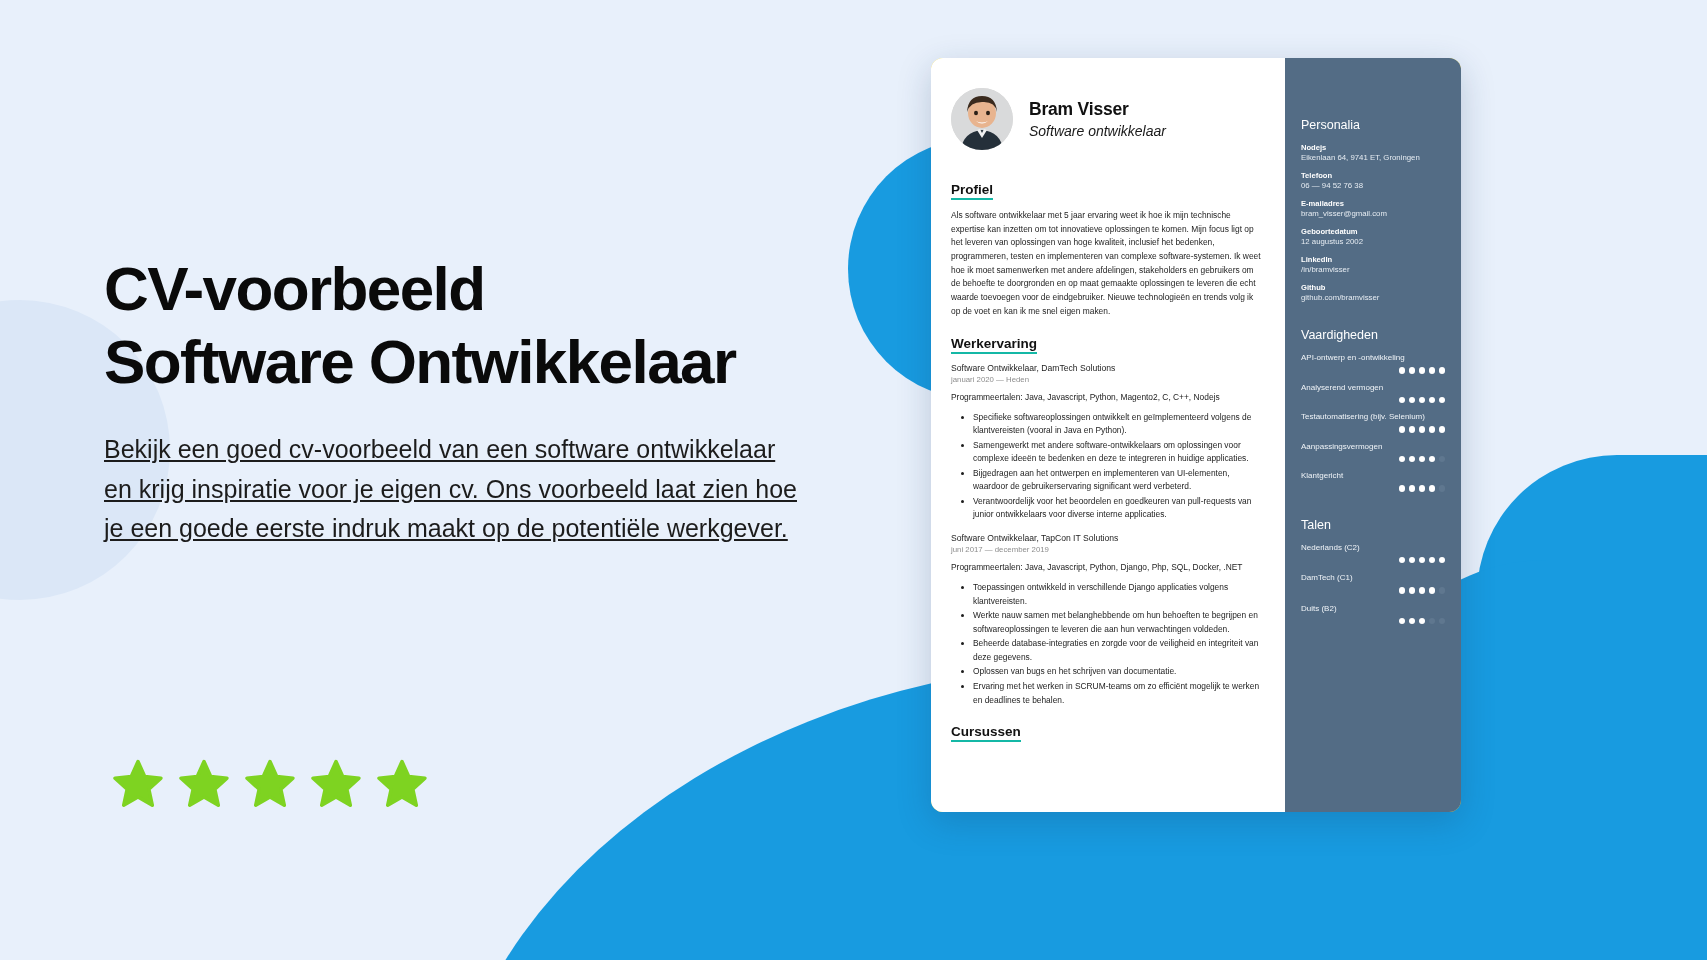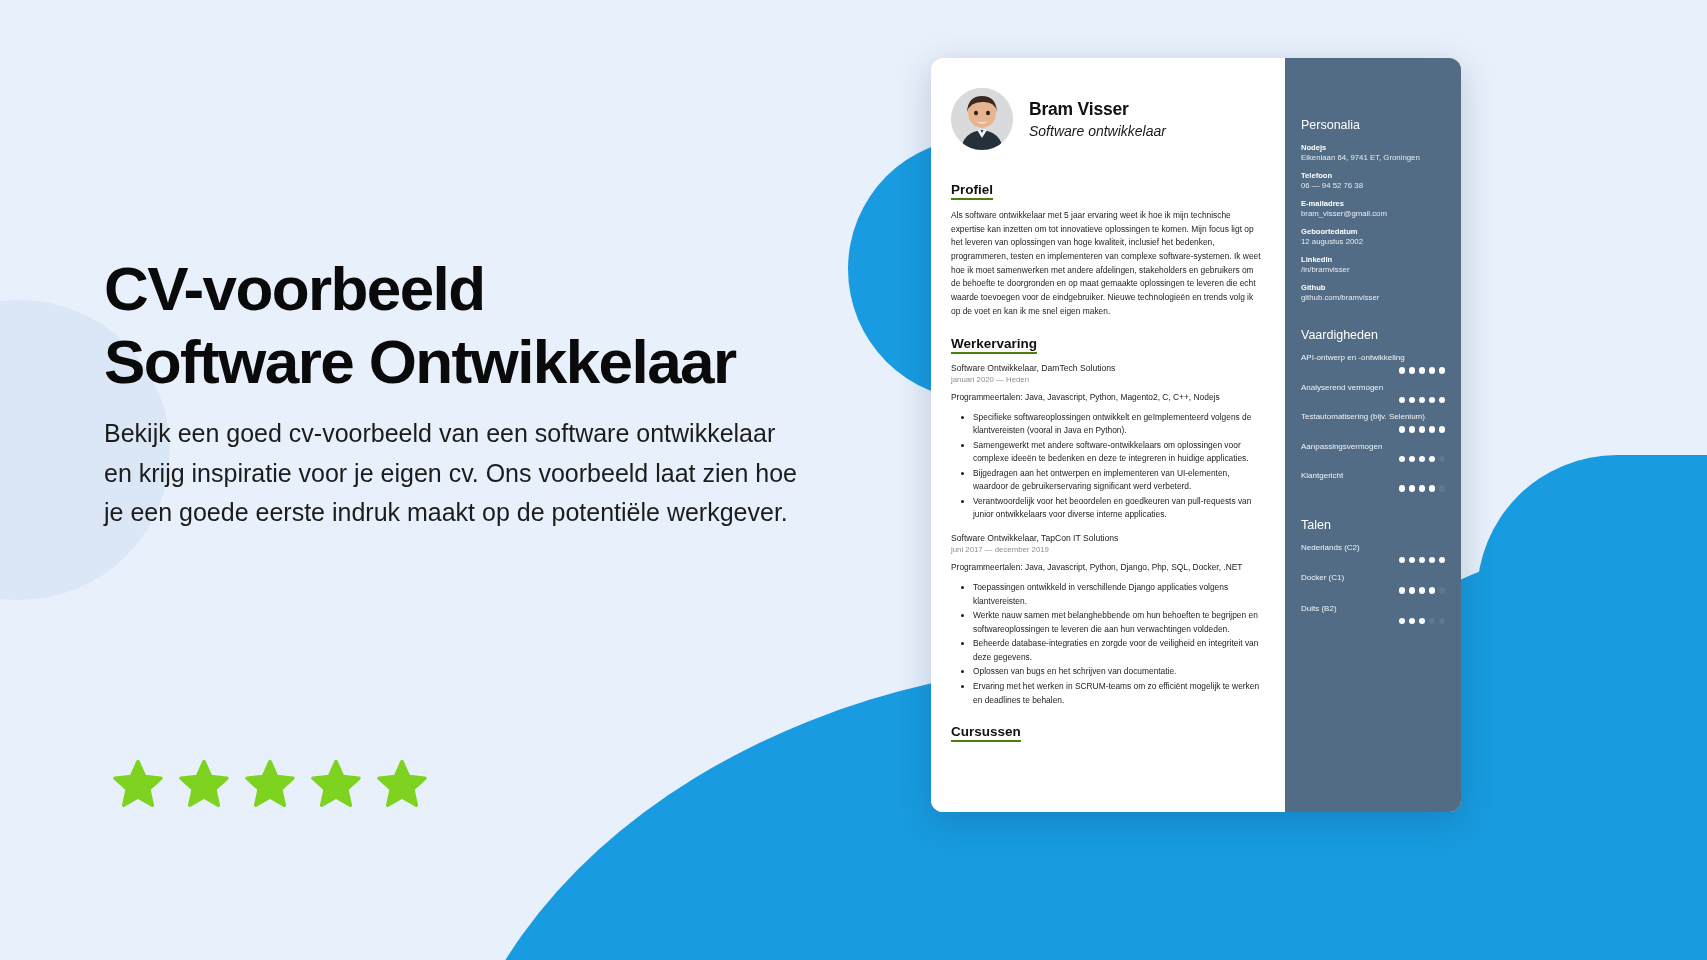--- a/index.html
+++ b/index.html
@@ -59,26 +59,27 @@
   }
   .hero-title {
     font-size: 62px;
     line-height: 1.18;
     font-weight: 700;
     letter-spacing: -1.6px;
     color: #0a0a0a;
     white-space: pre-line;
   }
   .hero-sub {
-    margin-top: 16px;
+    margin-top: 32px;
     font-size: 25px;
     line-height: 1.58;
     color: #1c1c1c;
     font-weight: 400;
     max-width: 700px;
+    text-decoration: underline;
   }
 
   
   .stars {
     position: absolute;
     left: 112px; top: 758px;
     display: flex;
     gap: 14px;
     z-index: 5;
   }
@@ -114,21 +115,21 @@
     width: 62px; height: 62px; border-radius: 50%;
     overflow: hidden; flex: none; background: #d7d7d7;
     position: relative;
   }
   .avatar svg { display:block; width: 100%; height: 100%; }
   .cv-name { font-size: 17.5px; font-weight: 700; color: #111; letter-spacing: -0.2px; }
   .cv-role { font-size: 14px; font-style: italic; color: #1a1a1a; margin-top: 3px; }
 
   .sec-title {
     font-size: 13.5px; font-weight: 700; color: #111;
-    border-bottom: 2px solid #4d7c0f;
+    border-bottom: 2px solid #14b8a6;
     display: inline-block;
     padding-bottom: 1px;
     margin-bottom: 9px;
   }
   .sec { margin-bottom: 15px; }
   .para { font-size: 8.4px; line-height: 1.63; color: #1d1d1d; text-align: left; }
   .job-title { font-size: 8.6px; color: #1d1d1d; margin-bottom: 2px; }
   .job-date { font-size: 7.8px; color: #8d8d8d; margin-bottom: 8px; }
   .job-langs { font-size: 8.4px; color: #1d1d1d; margin-bottom: 9px; }
   ul.bullets { list-style: disc; padding-left: 22px; margin-bottom: 12px; margin-top: 8px; }
@@ -341,21 +342,21 @@
           <div class="lang-name">Nederlands (C2)</div>
           <div class="dots">
             <span class="dot"></span>
             <span class="dot"></span>
             <span class="dot"></span>
             <span class="dot"></span>
             <span class="dot"></span>
           </div>
         </div>
         <div class="lang">
-          <div class="lang-name">Docker (C1)</div>
+          <div class="lang-name">DamTech (C1)</div>
           <div class="dots">
             <span class="dot"></span>
             <span class="dot"></span>
             <span class="dot"></span>
             <span class="dot"></span>
             <span class="dot off"></span>
           </div>
         </div>
         <div class="lang">
           <div class="lang-name">Duits (B2)</div>

